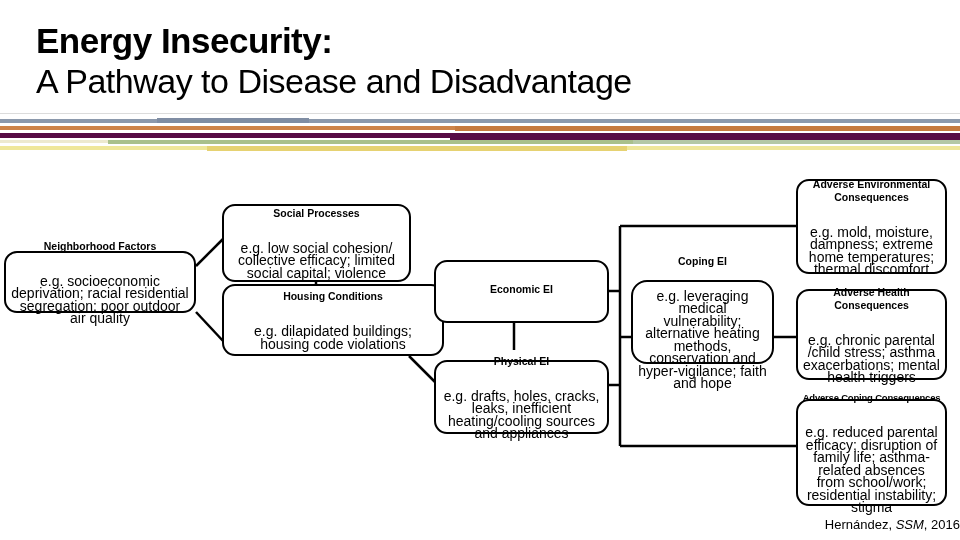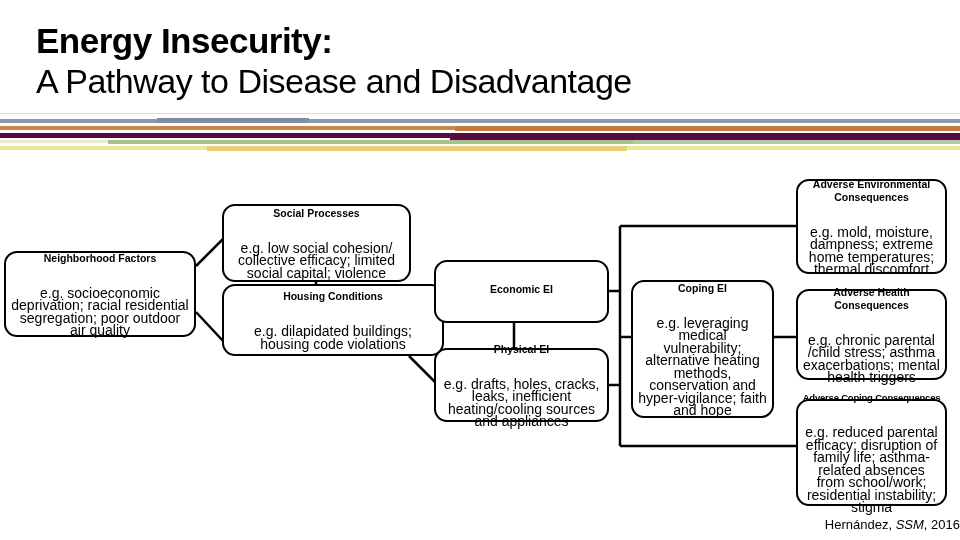--- a/index.html
+++ b/index.html
@@ -31,26 +31,26 @@
   .connectors line{stroke:#000;stroke-width:2.5;}
   
   .node{
     position:absolute;box-sizing:border-box;background:#fff;
     border:2.5px solid #000;border-radius:13px;
     display:flex;flex-direction:column;justify-content:center;align-items:center;
     text-align:center;padding:4px 5px;gap:18px;
   }
   .box-title{font-weight:bold;font-size:10.5px;line-height:13px;margin-bottom:4px;}
   .box-body{font-size:14px;line-height:12.5px;}
-  .n-neighborhood{left:4px;  top:251px;width:192px;height:86px;}
+  .n-neighborhood{left:4px;  top:251px;width:192px;height:62px;}
   .n-social      {left:222px;top:204px;width:189px;height:78px;}
   .n-housing     {left:222px;top:284px;width:222px;height:72px;}
   .n-economic    {left:434px;top:260px;width:175px;height:63px;}
-  .n-physical    {left:434px;top:348px;width:175px;height:74px;}
-  .n-coping      {left:631px;top:280px;width:143px;height:138px;}
+  .n-physical    {left:434px;top:360px;width:175px;height:74px;}
+  .n-coping      {left:631px;top:280px;width:143px;height:84px;border-radius:16px;}
   .n-adv-env     {left:796px;top:179px;width:151px;height:95px;}
   .n-adv-health  {left:796px;top:289px;width:151px;height:91px;}
   .n-adv-social  {left:796px;top:399px;width:151px;height:107px;}
   .n-adv-social .box-title{font-size:9.5px;letter-spacing:-0.2px;white-space:nowrap;}
   
   .citation{position:absolute;right:13px;top:517px;font-size:13px;}
   .citation .ital{font-style:italic;}
 </style>
 </head>
 <body>

